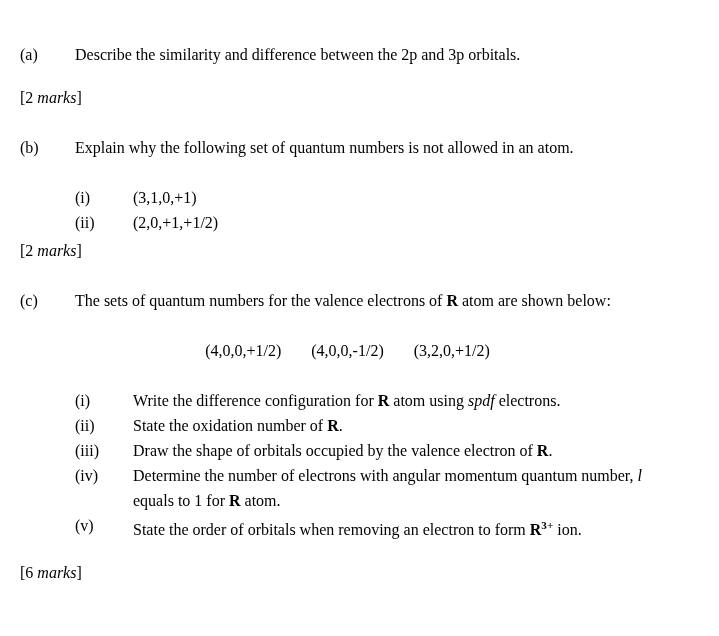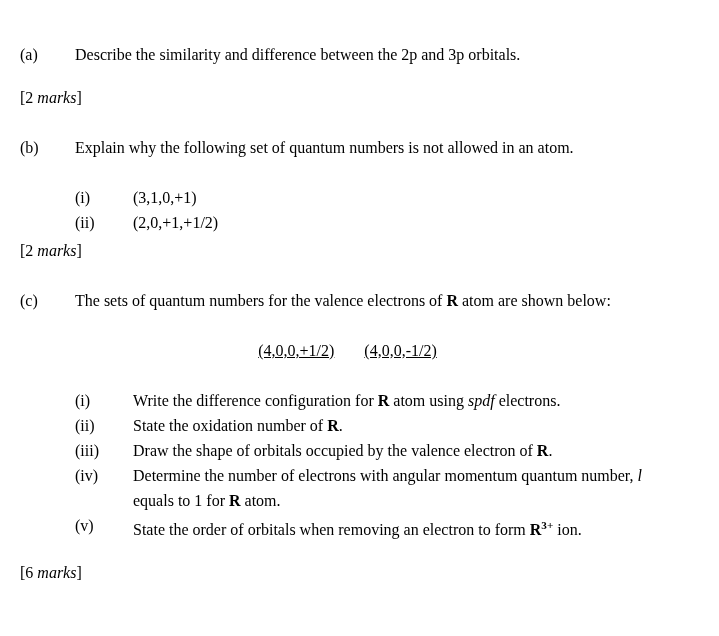--- a/index.html
+++ b/index.html
@@ -52,21 +52,20 @@
   }
   .justify { text-align: justify; }
   .mt-18 { margin-top: 18px; }
   .mt-25 { margin-top: 25px; }
   .mt-3  { margin-top: 3px; }
   .quantum-line {
     display: flex;
     justify-content: center;
     gap: 30px;
     margin-top: 25px;
-    text-decoration: underline;
   }
 </style>
 </head>
 <body>
 
 <div class="page">
 
   <div class="row">
     <div class="part-label">(a)</div>
     <div class="part-content">Describe the similarity and difference between the 2p and 3p orbitals.</div>
@@ -96,20 +95,21 @@
   <div class="marks mt-3"><span>[2 </span><span class="it">marks</span><span>]</span></div>
 
   <div class="row mt-25">
     <div class="part-label">(c)</div>
     <div class="part-content justify"><span>The sets of quantum numbers for the valence electrons of </span><span class="bd">R</span><span> atom are shown below:</span></div>
   </div>
 
   <div class="quantum-line">
     <span>(4,0,0,+1/2)</span>
     <span>(4,0,0,-1/2)</span>
+    <span>(3,2,0,+1/2)</span>
   </div>
 
   <div class="row mt-25">
     <div class="part-label"></div>
     <div class="part-content">
 
       <div class="subrow">
         <div class="sublabel">(i)</div>
         <div class="subcontent"><span>Write the difference configuration for </span><span class="bd">R</span><span> atom using </span><span class="it">spdf</span><span> electrons.</span></div>
       </div>

